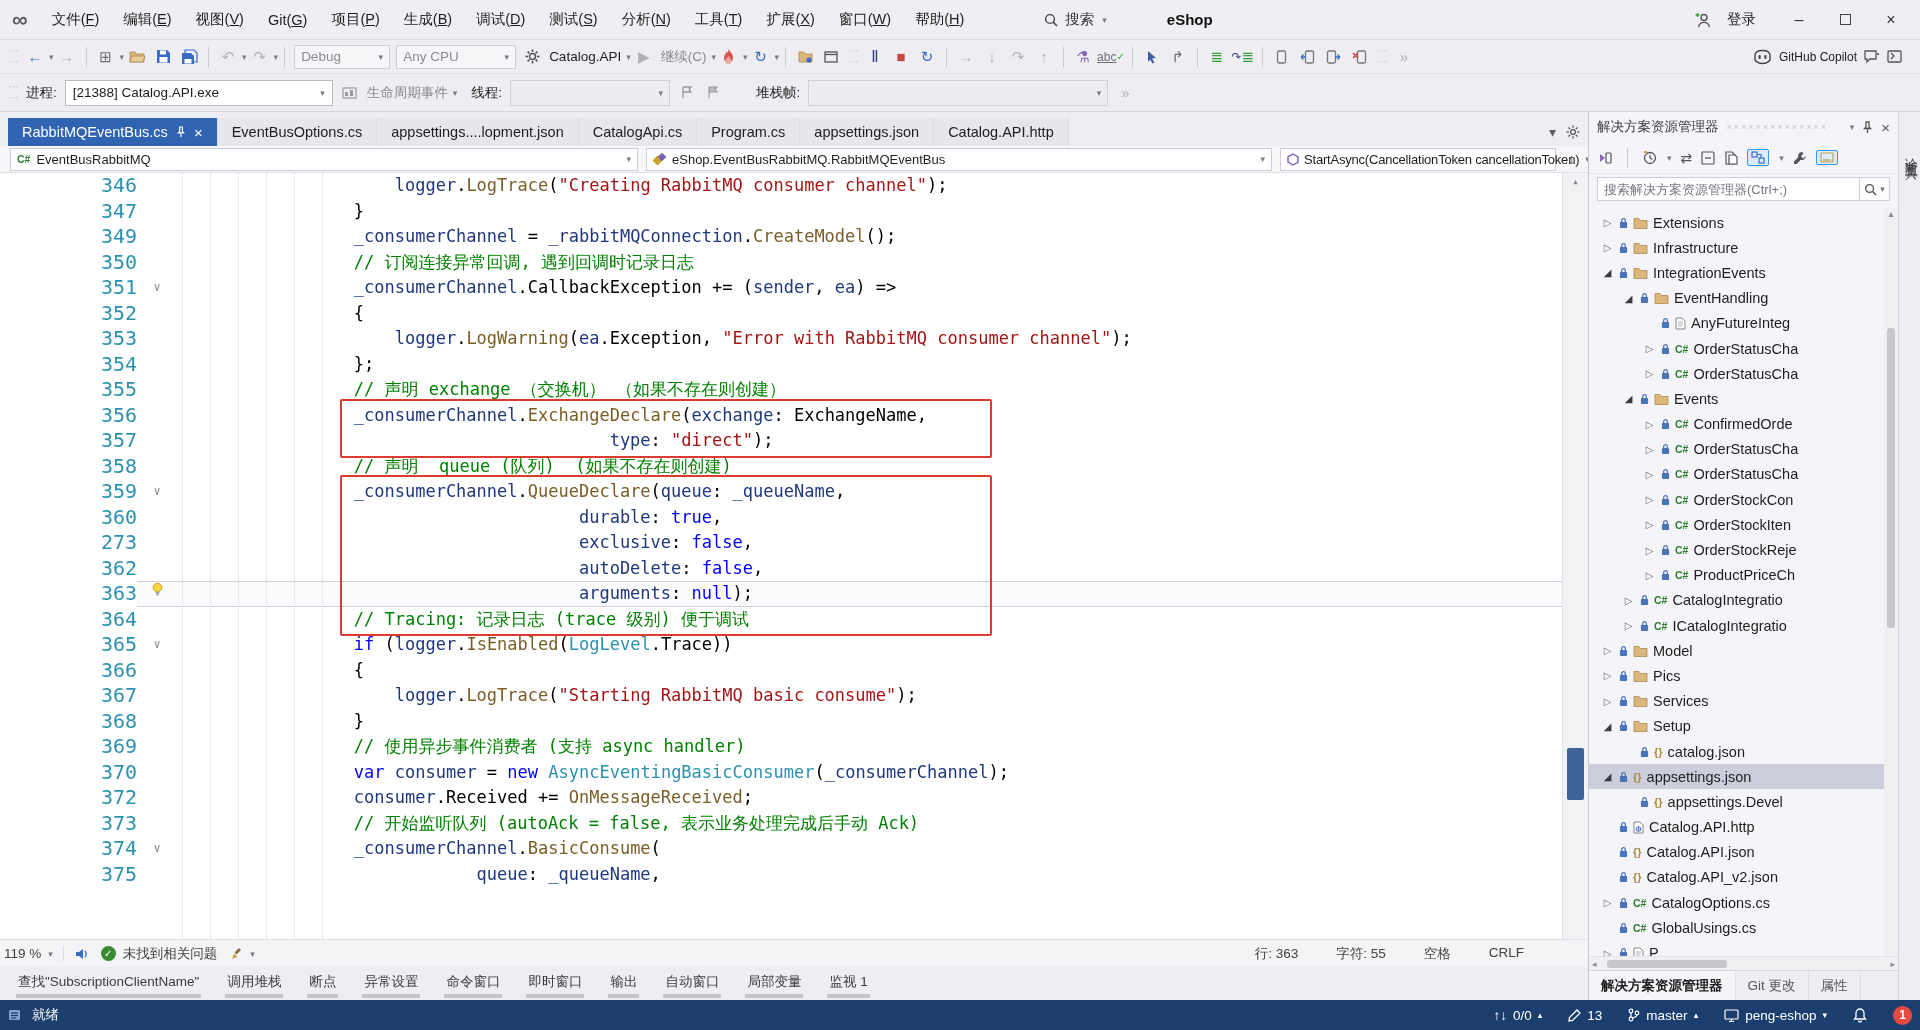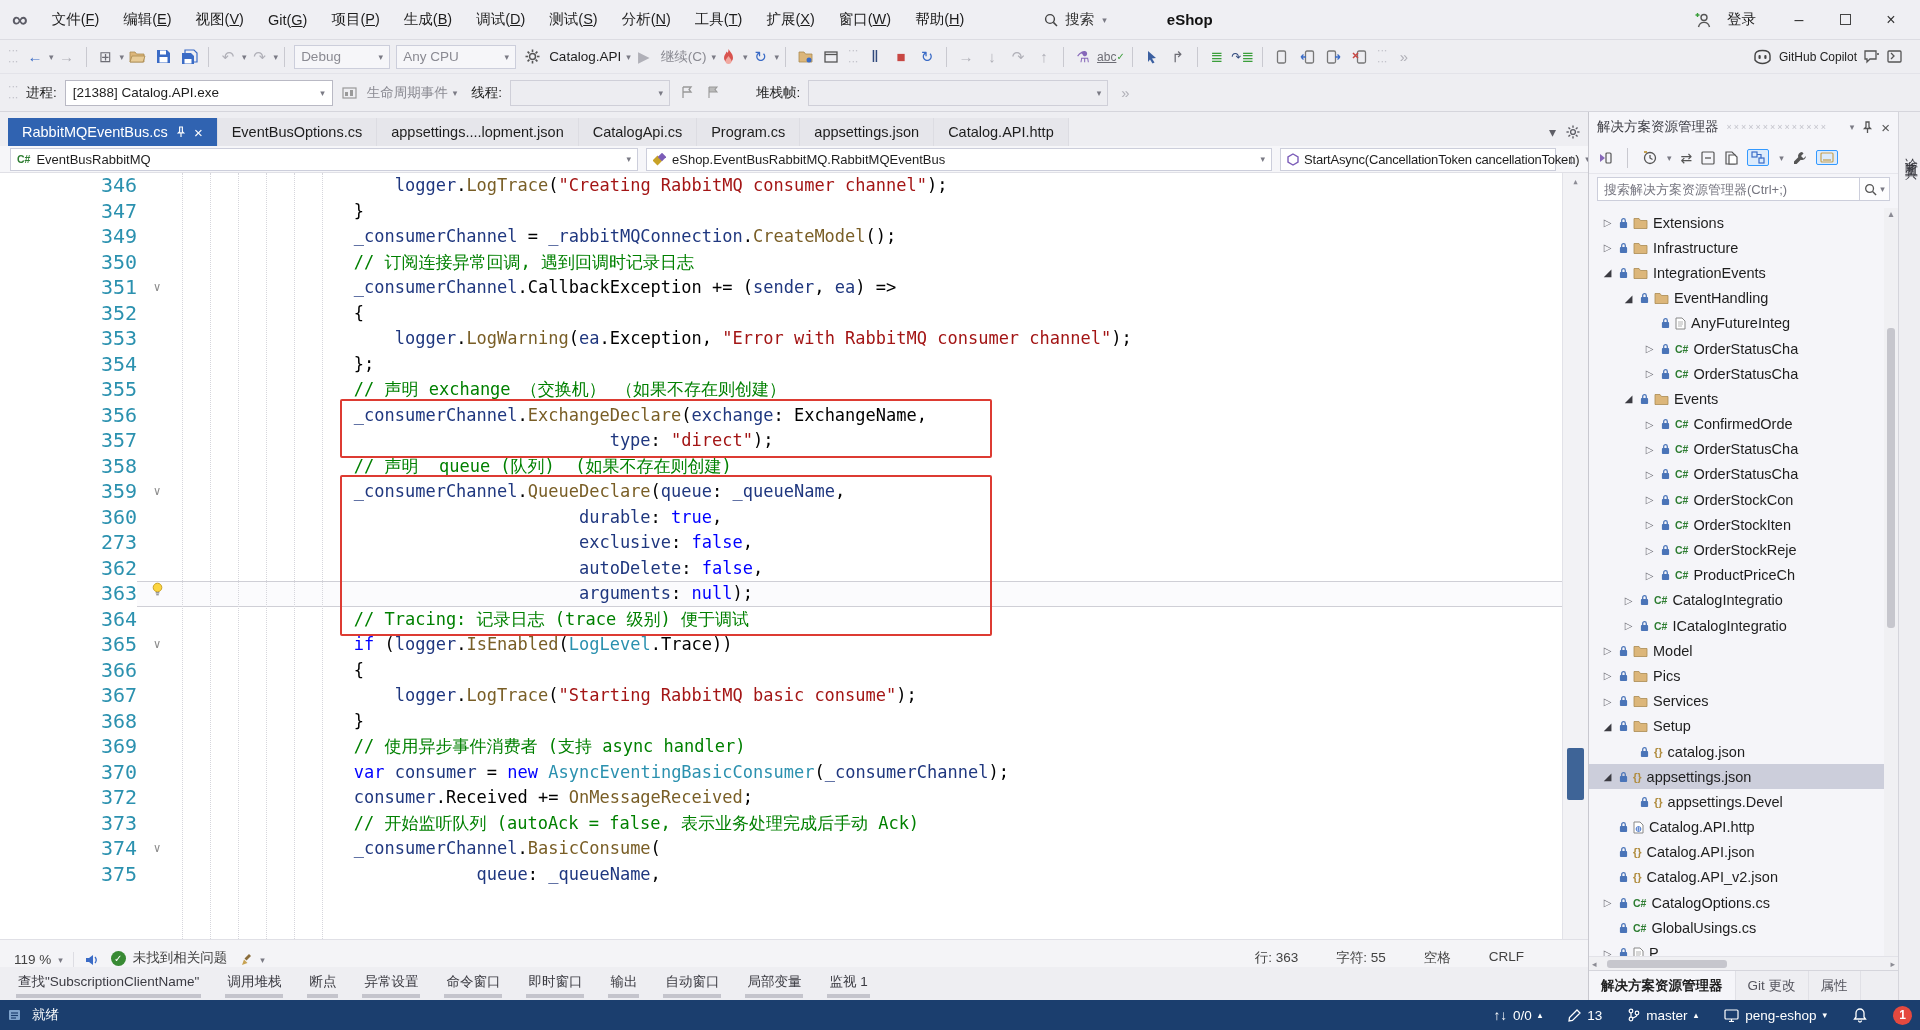--- a/index.html
+++ b/index.html
@@ -62,21 +62,21 @@
   .cur .line-body{background:#FBFBFD;box-shadow:inset 0 1px 0 #CFCFD6,inset 0 -1px 0 #CFCFD6;}
   .tk-p{color:#000;} .tk-c{color:#008000;} .tk-s{color:#A31515;} .tk-k{color:#0000FF;}
   .tk-t{color:#2B91AF;} .tk-m{color:#795E26;} .tk-v{color:#1F377F;}
   .overlays{position:absolute;left:0;top:0;right:0;bottom:0;pointer-events:none;}
   .guide{position:absolute;top:0;bottom:0;width:0;border-left:1px dotted #D6D6DC;}
   .red-box{position:absolute;left:340px;width:652px;border:2px solid #DD3B32;border-radius:2px;}
   .vscroll{position:absolute;right:0;top:0;width:26px;height:766px;background:#F2F2F5;border-left:1px solid #E2E2E8;display:flex;flex-direction:column;align-items:center;}
   .vscroll .arr{color:#8B8B94;font-size:11px;height:18px;line-height:18px;}
   .vthumb{position:absolute;left:4px;right:4px;top:575px;height:52px;background:#3E6497;border-radius:2px;}
   
-  .ed-status{height:28px;background:#F4F4F7;border-top:1px solid #E0E0E6;display:flex;align-items:flex-end;padding:0 14px 0 14px;font-size:13.5px;color:#424242;}
+  .ed-status{height:28px;background:#F4F4F7;border-top:1px solid #E0E0E6;display:flex;align-items:center;padding:0 14px 0 4px;font-size:13.5px;color:#424242;}
   .zoombox{display:flex;align-items:center;gap:6px;padding-right:10px;border-right:1px solid #DDDDE3;}
   .health{display:flex;align-items:center;gap:7px;margin-left:12px;}
   .hdot{width:15px;height:15px;border-radius:50%;background:#388A34;color:#FFF;font-size:10px;display:flex;align-items:center;justify-content:center;}
   .cleanup{margin-left:14px;display:flex;align-items:center;gap:4px;color:#6D6D75;}
   .ed-right{margin-left:auto;display:flex;gap:38px;margin-right:50px;}
   
   .btabs{height:33px;background:#EEEEF2;display:flex;align-items:flex-start;padding:4px 0 0 6px;gap:4px;}
   .btab{display:flex;flex-direction:column;align-items:center;padding:0 10px;}
   .btab-label{font-size:13.5px;color:#3B3B42;padding:2px 2px 3px;}
   .btab-bar{height:4px;width:100%;background:#C4C4CC;}

